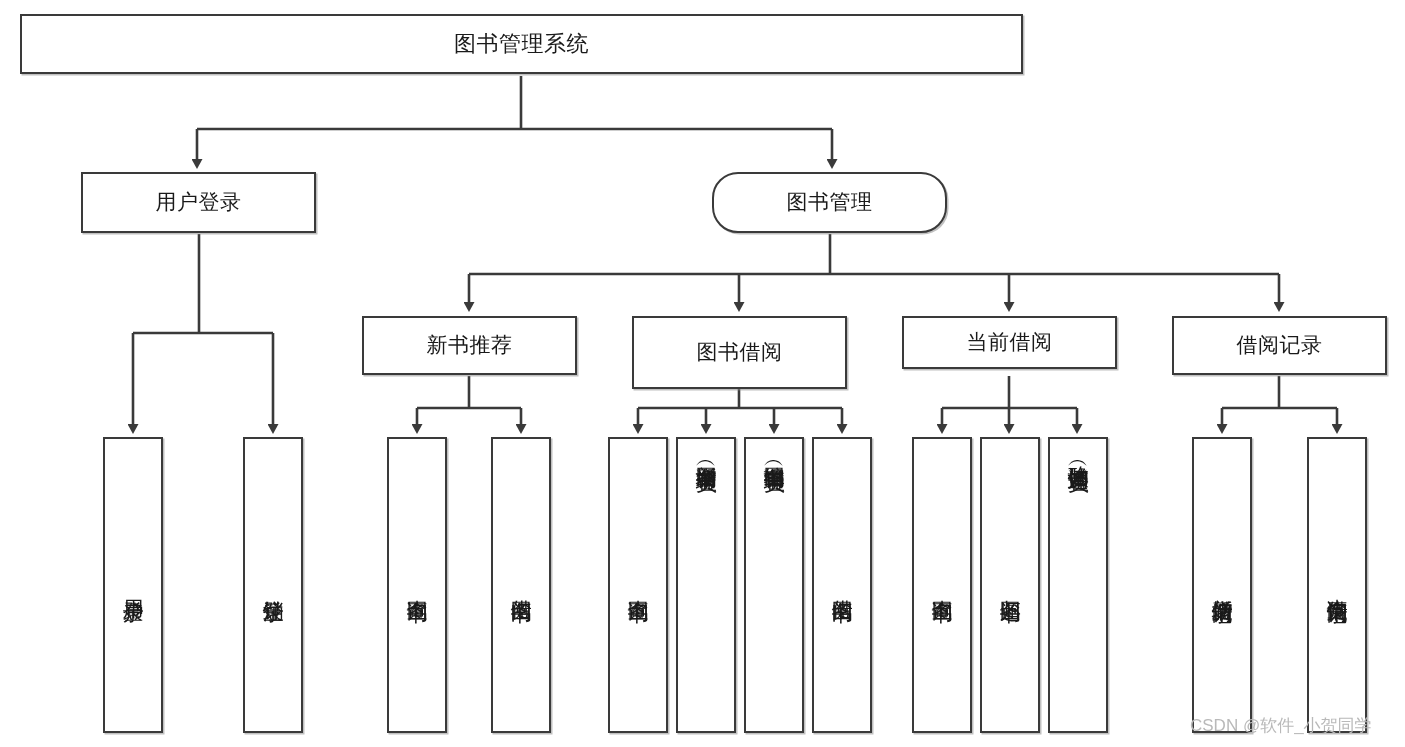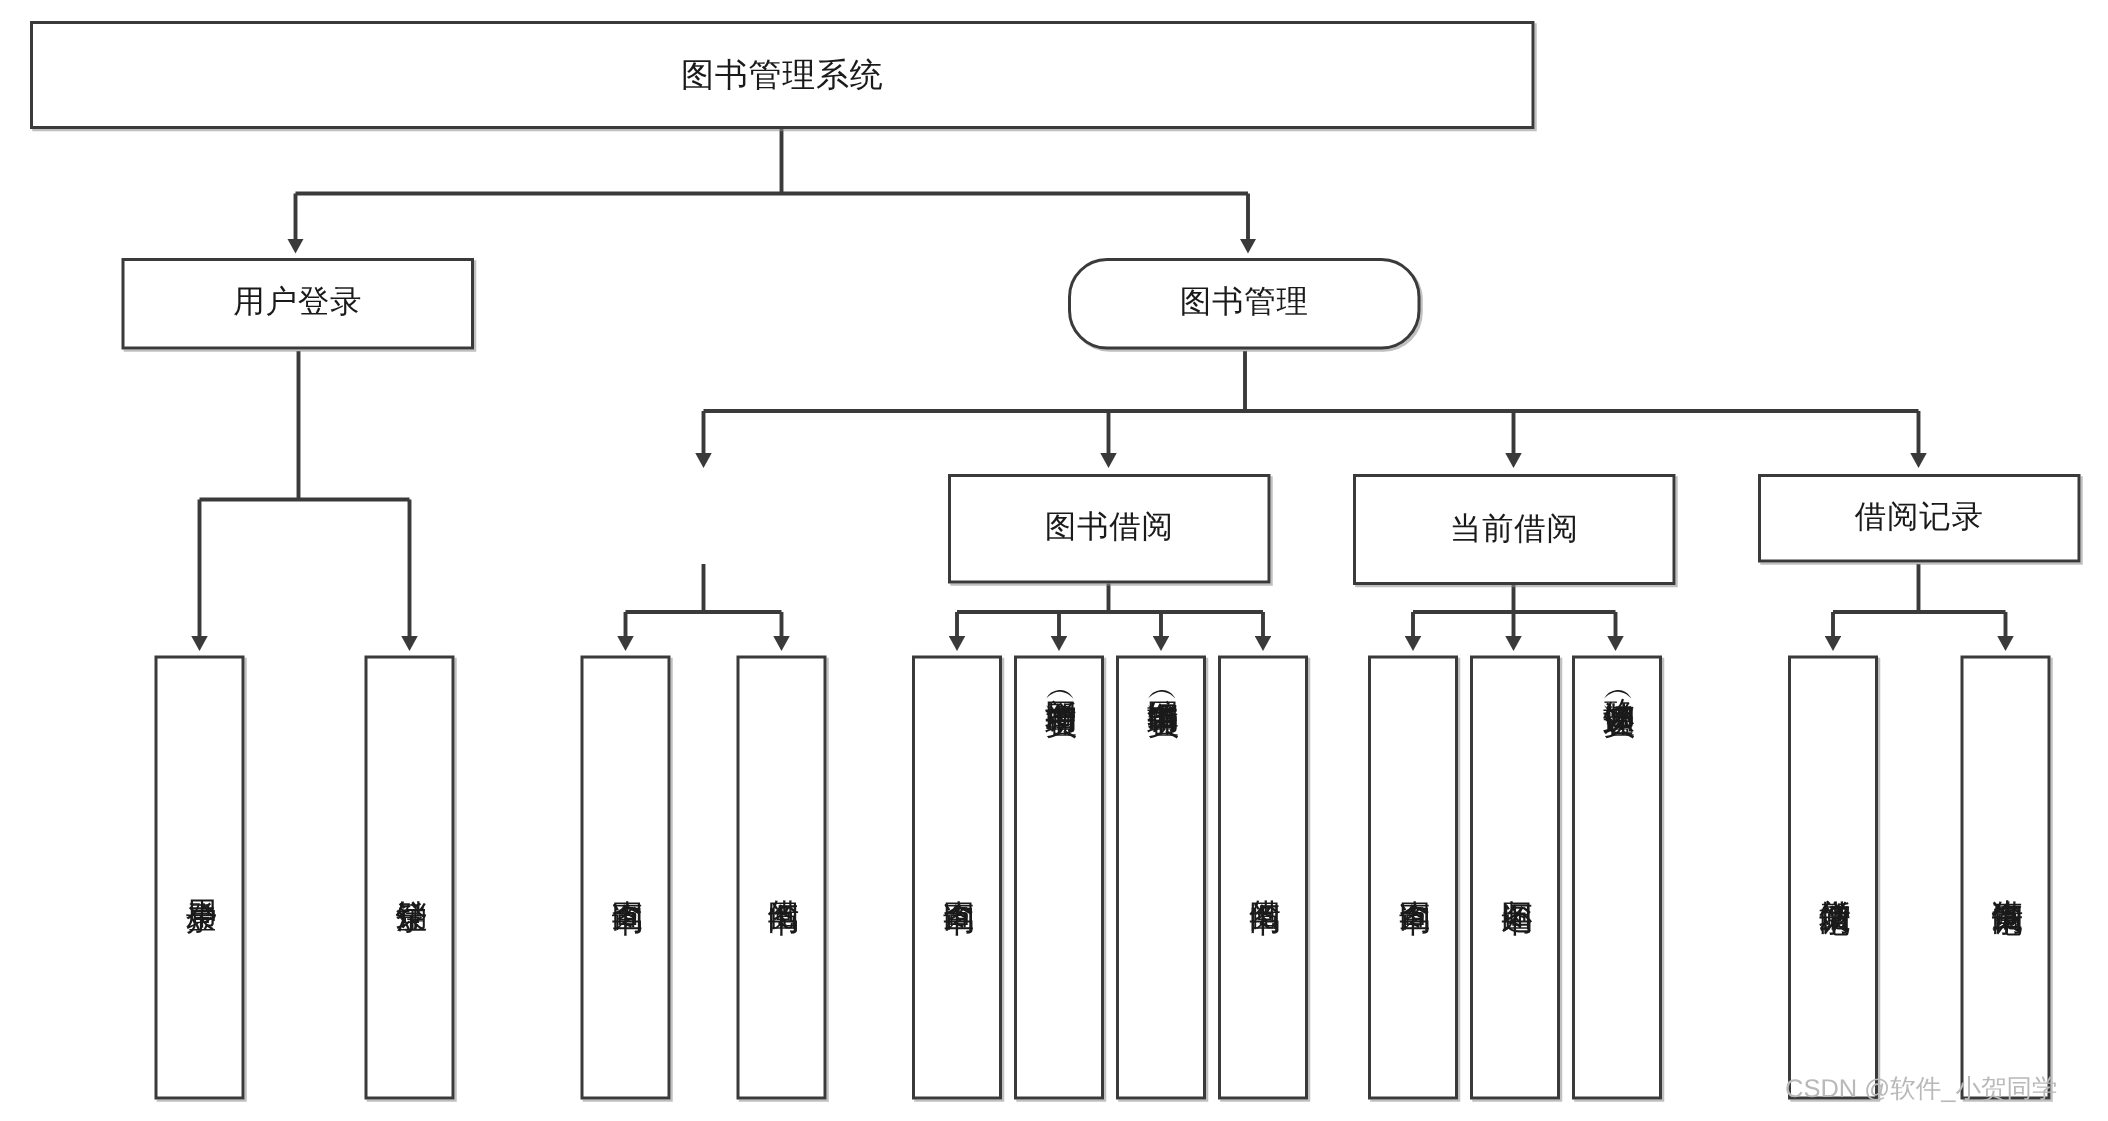--- a/index.html
+++ b/index.html
@@ -121,35 +121,38 @@
       <path d="M1009,408 L1009,425" marker-end="url(#ah)"></path>
       <path d="M1077,408 L1077,425" marker-end="url(#ah)"></path>
 
       <path d="M1279,376 L1279,408"></path>
       <path d="M1222,408 L1337,408"></path>
       <path d="M1222,408 L1222,425" marker-end="url(#ah)"></path>
       <path d="M1337,408 L1337,425" marker-end="url(#ah)"></path>
     </g>
   </svg>
 
-  <div class="node root" style="left:20px; top:14px; width:1003px; height:72px;">
+  <div class="node root" style="left:20px; top:14px; width:1003px; height:60px;">
     <span class="label">图书管理系统</span>
   </div>
 
   <div class="node" style="left:81px; top:172px; width:235px; height:61px;">
     <span class="label">用户登录</span>
   </div>
   <div class="node" style="left:712px; top:172px; width:235px; height:61px;border-radius:26px;">
     <span class="label">图书管理</span>
   </div>
 
+  <div class="node" style="left:362px; top:316px; width:215px; height:59px;">
+    <span class="label">新书推荐</span>
+  </div>
   <div class="node" style="left:632px; top:316px; width:215px; height:73px;">
     <span class="label">图书借阅</span>
   </div>
-  <div class="node" style="left:902px; top:316px; width:215px; height:74px;">
+  <div class="node" style="left:902px; top:316px; width:215px; height:53px;">
     <span class="label">当前借阅</span>
   </div>
   <div class="node" style="left:1172px; top:316px; width:215px; height:59px;">
     <span class="label">借阅记录</span>
   </div>
 
   <div class="node vert centered" style="left:103px; top:437px; width:60px; height:296px;">
     <span class="label">用户登录</span>
   </div>
   <div class="node vert centered" style="left:243px; top:437px; width:60px; height:296px;">

